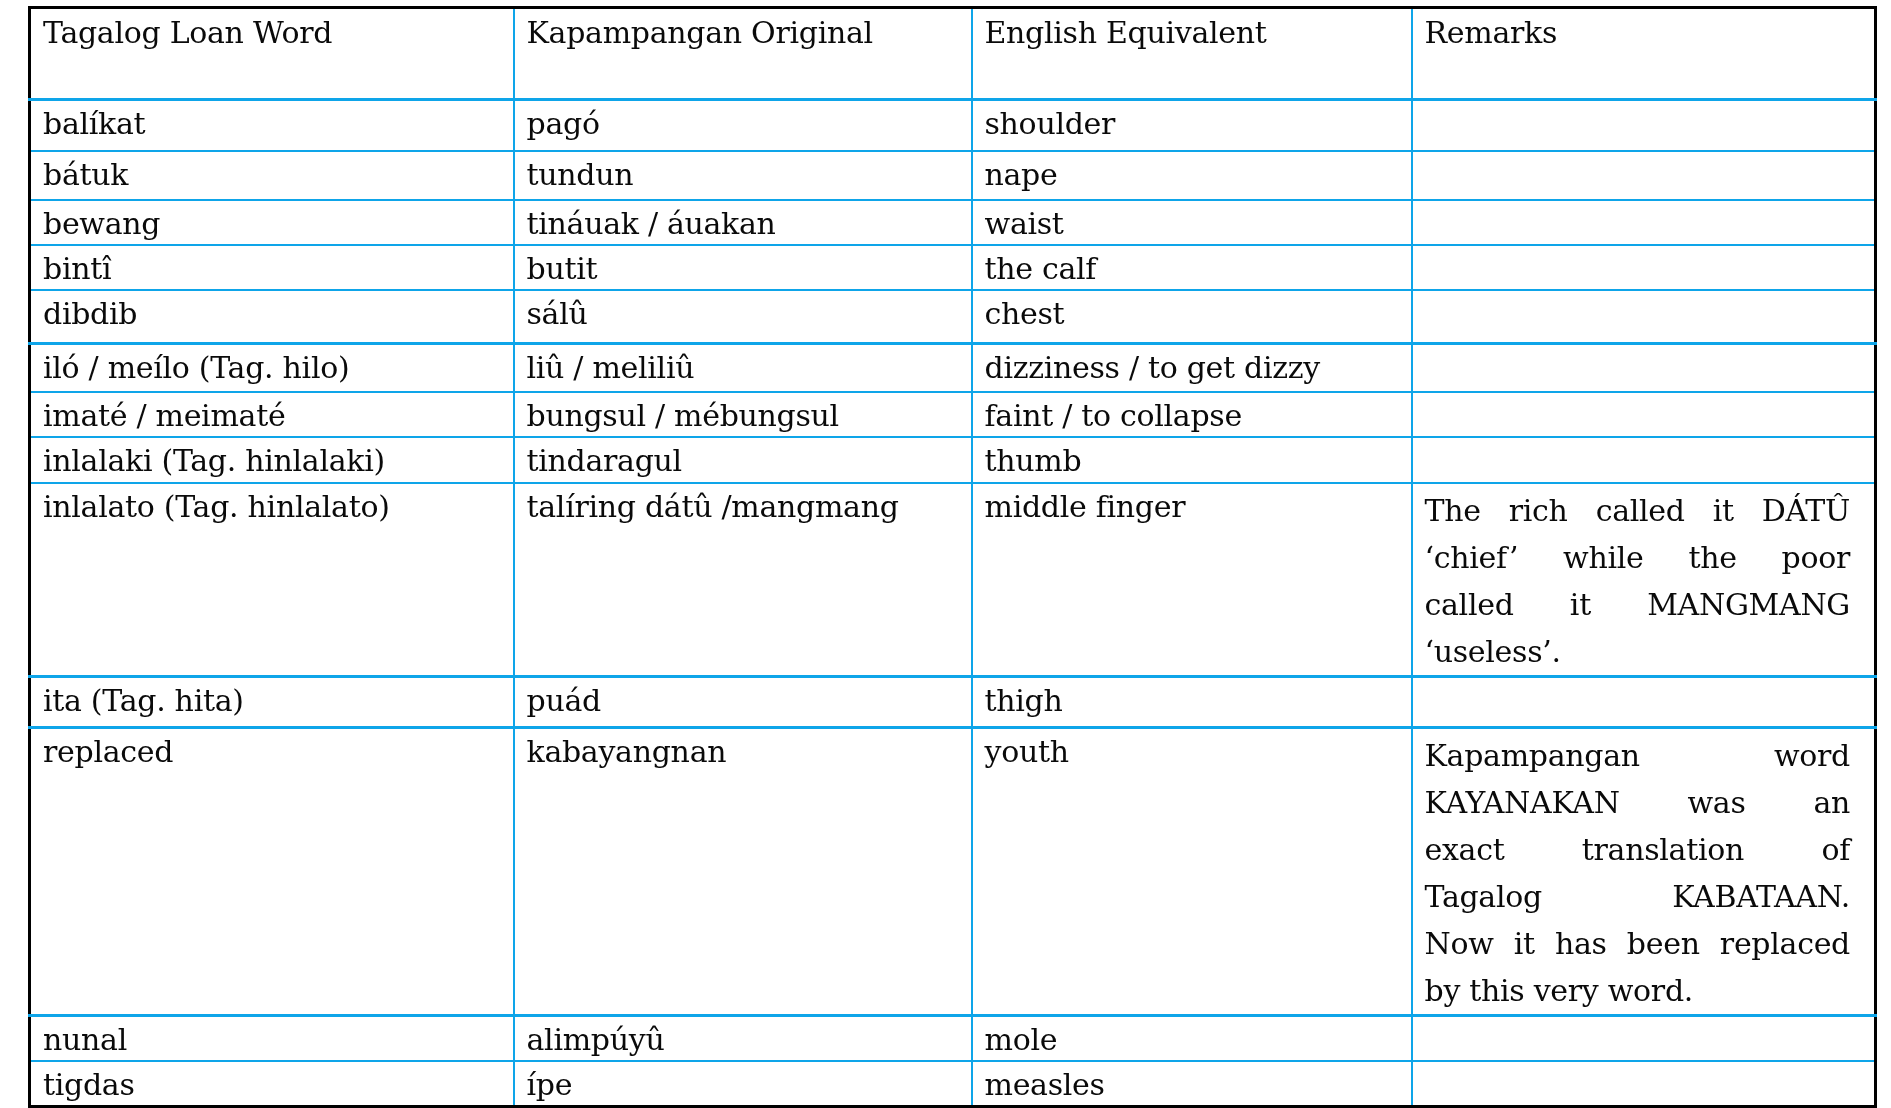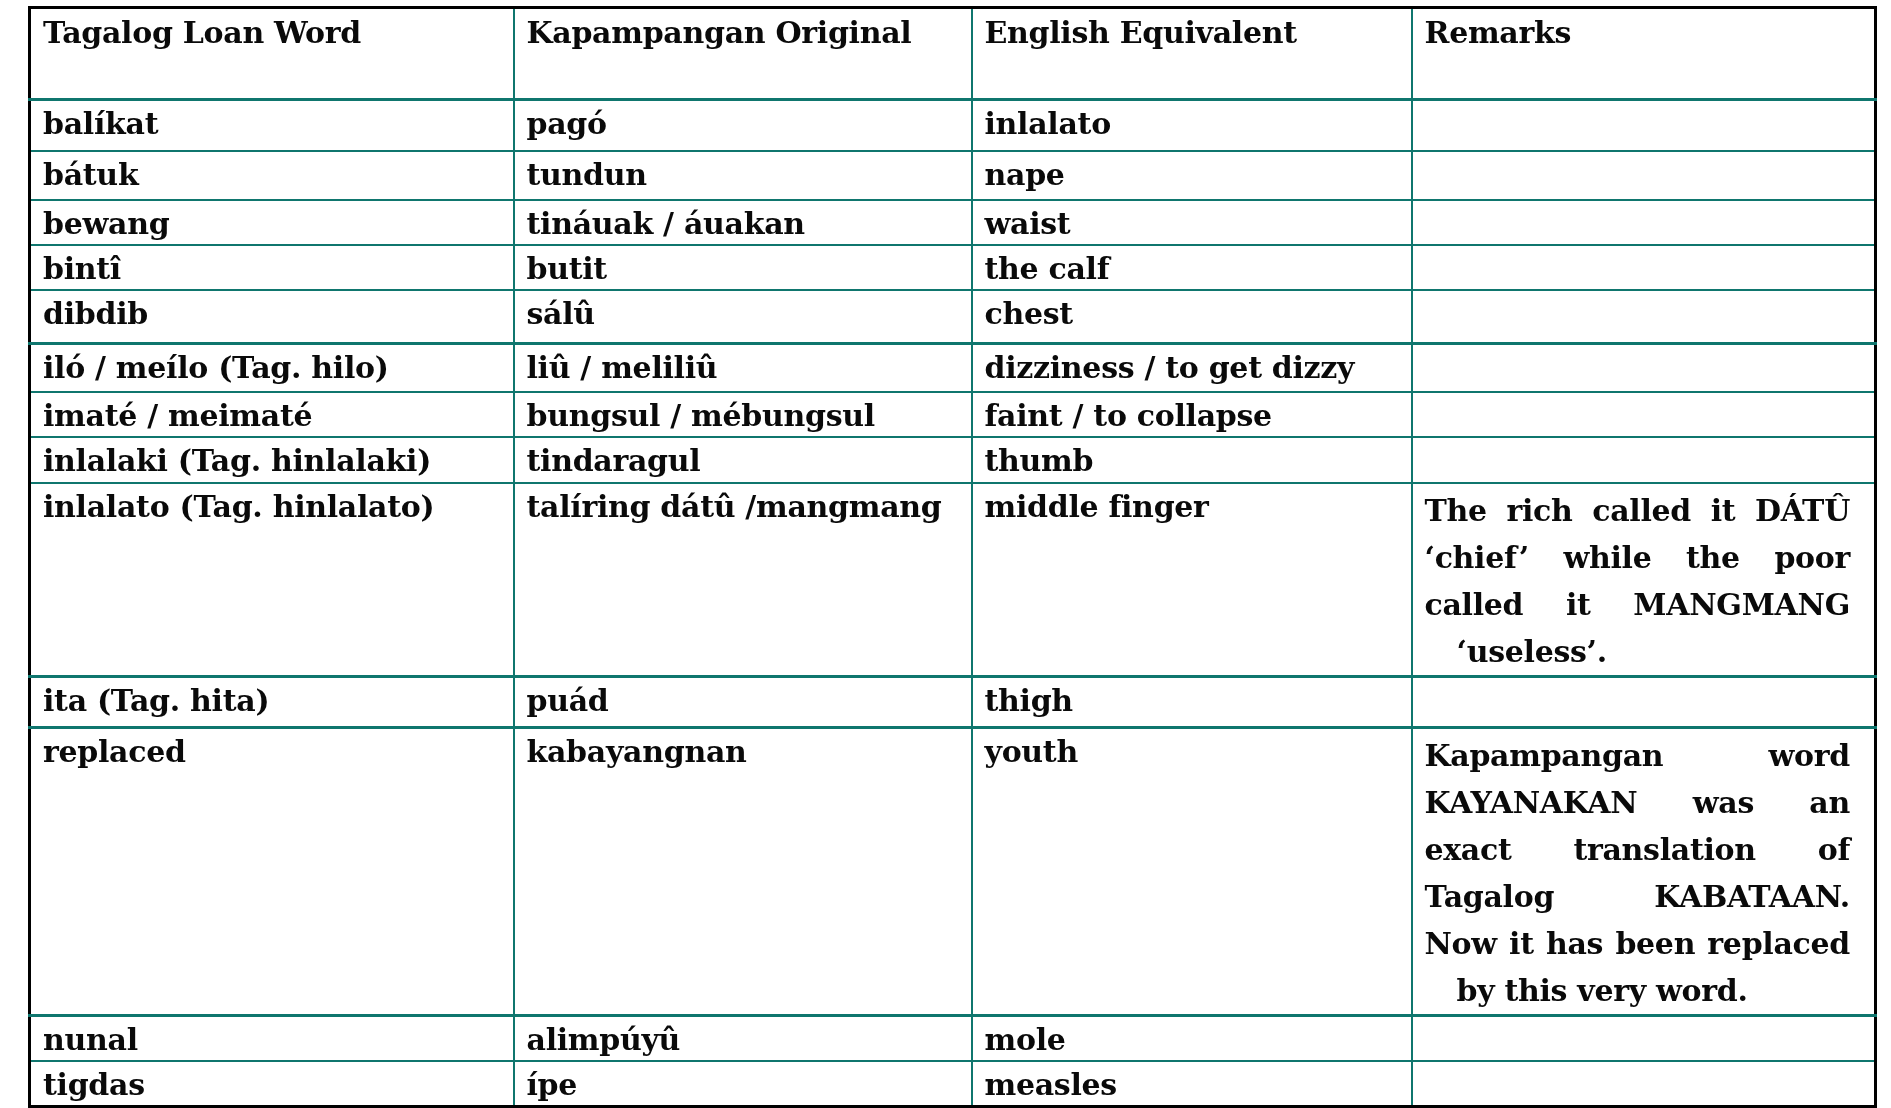--- a/index.html
+++ b/index.html
@@ -17,25 +17,25 @@
     left: 28px;
     top: 6px;
     width: 1846px;
     border-collapse: collapse;
     table-layout: fixed;
     border: 3px solid #000;
     font-size: 30px;
     letter-spacing: -0.3px;
   }
   .scan-table th, .scan-table td {
-    border: 2px solid #0f766e;
+    border: 2px solid #0ea5e9;
     vertical-align: top;
     text-align: left;
     padding: 3px 10px 0 12px;
-    font-weight: bold;
+    font-weight: normal;
     line-height: 40px;
     overflow: hidden;
     white-space: nowrap;
   }
   .scan-table th {
     line-height: 42px;
   }
   .scan-table tr.thick-top th, .scan-table tr.thick-top td {
     border-top-width: 3px;
   }
@@ -44,21 +44,20 @@
     padding-right: 24px;
   }
   .jl {
     text-align: justify;
     text-align-last: justify;
     line-height: 47px;
     white-space: normal;
   }
   .jl.last {
     text-align-last: left;
-    margin-left: 32px;
   }
 </style>
 </head>
 <body>
 
 <table class="scan-table">
   <colgroup>
     <col style="width:484px">
     <col style="width:458px">
     <col style="width:440px">
@@ -67,21 +66,21 @@
   <tbody>
       <tr style="height:92px">
     <th>Tagalog Loan Word</th>
     <th>Kapampangan Original</th>
     <th>English Equivalent</th>
     <th>Remarks</th>
   </tr>
   <tr class="thick-top" style="height:51px">
     <td>balíkat</td>
     <td>pagó</td>
-    <td>inlalato</td>
+    <td>shoulder</td>
     <td class="remarks-cell"></td>
   </tr>
   <tr style="height:49px">
     <td>bátuk</td>
     <td>tundun</td>
     <td>nape</td>
     <td class="remarks-cell"></td>
   </tr>
   <tr style="height:32px">
     <td>bewang</td>

